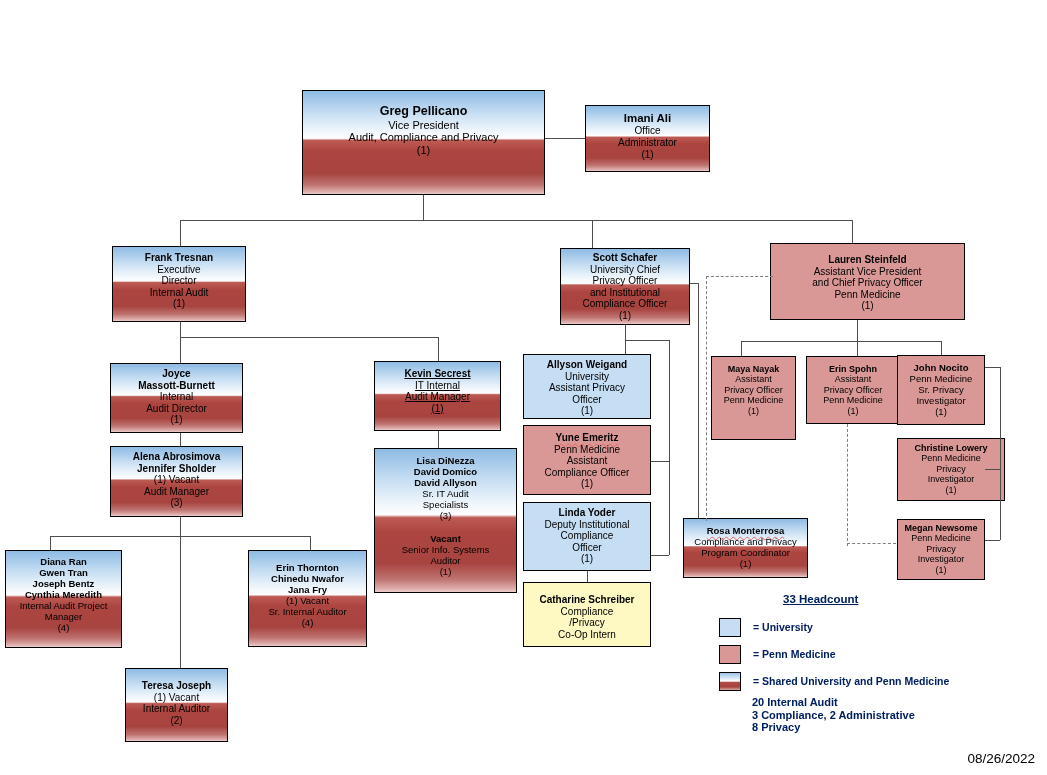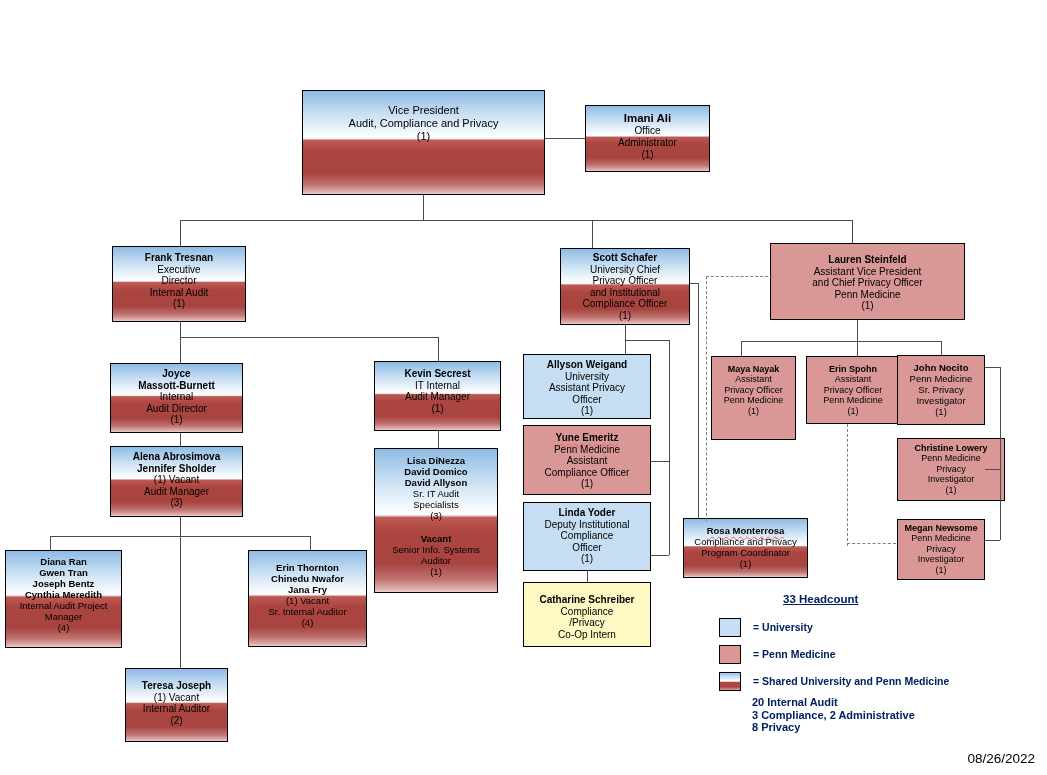--- a/index.html
+++ b/index.html
@@ -37,20 +37,21 @@
   .counts{position:absolute;left:47px;top:106px;font-size:11px;font-weight:bold;line-height:1.14;white-space:nowrap;}
   .date{position:absolute;right:12px;top:751px;font-size:13.5px;color:#000;}
 </style>
 </head>
 <body>
 
 <div class="page">
 
   <div id="chart">
       <div class="box shared" style="left: 302px; top: 90px; width: 243px; height: 105px; font-size: 11px; padding-top: 13px;">
+        <div class="ln b" style="font-size: 12.5px;">Greg Pellicano</div>
         <div class="ln">Vice President</div>
         <div class="ln">Audit, Compliance and Privacy</div>
         <div class="ln">(1)</div>
       </div>
       <div class="box shared" style="left: 585px; top: 105px; width: 125px; height: 67px; font-size: 10px; padding-top: 6px;">
         <div class="ln b" style="font-size: 11.5px;">Imani Ali</div>
         <div class="ln">Office</div>
         <div class="ln">Administrator</div>
         <div class="ln">(1)</div>
       </div>
@@ -83,27 +84,27 @@
         <div class="ln">Audit Director</div>
         <div class="ln">(1)</div>
       </div>
       <div class="box shared" style="left: 110px; top: 446px; width: 133px; height: 71px; font-size: 10px; padding-top: 4px;">
         <div class="ln b">Alena Abrosimova</div>
         <div class="ln b">Jennifer Sholder</div>
         <div class="ln">(1) Vacant</div>
         <div class="ln">Audit Manager</div>
         <div class="ln">(3)</div>
       </div>
-      <div class="box shared" style="left: 374px; top: 361px; width: 127px; height: 70px; font-size: 10px; padding-top: 6px;">
+      <div class="box shared" style="left: 374px; top: 361px; width: 127px; height: 70px; font-size: 10px; padding-top: 6px; text-decoration: underline;">
         <div class="ln b">Kevin Secrest</div>
         <div class="ln">IT Internal</div>
         <div class="ln">Audit Manager</div>
         <div class="ln">(1)</div>
       </div>
-      <div class="box shared" style="left: 374px; top: 448px; width: 124px; height: 145px; font-size: 9.5px; padding-top: 6px;">
+      <div class="box shared" style="left: 374px; top: 448px; width: 143px; height: 145px; font-size: 9.5px; padding-top: 6px;">
         <div class="ln b">Lisa DiNezza</div>
         <div class="ln b">David Domico</div>
         <div class="ln b">David Allyson</div>
         <div class="ln">Sr. IT Audit</div>
         <div class="ln">Specialists</div>
         <div class="ln">(3)</div>
         <div class="gap" style="height: 12px;"></div>
         <div class="ln b">Vacant</div>
         <div class="ln">Senior Info. Systems</div>
         <div class="ln">Auditor</div>

